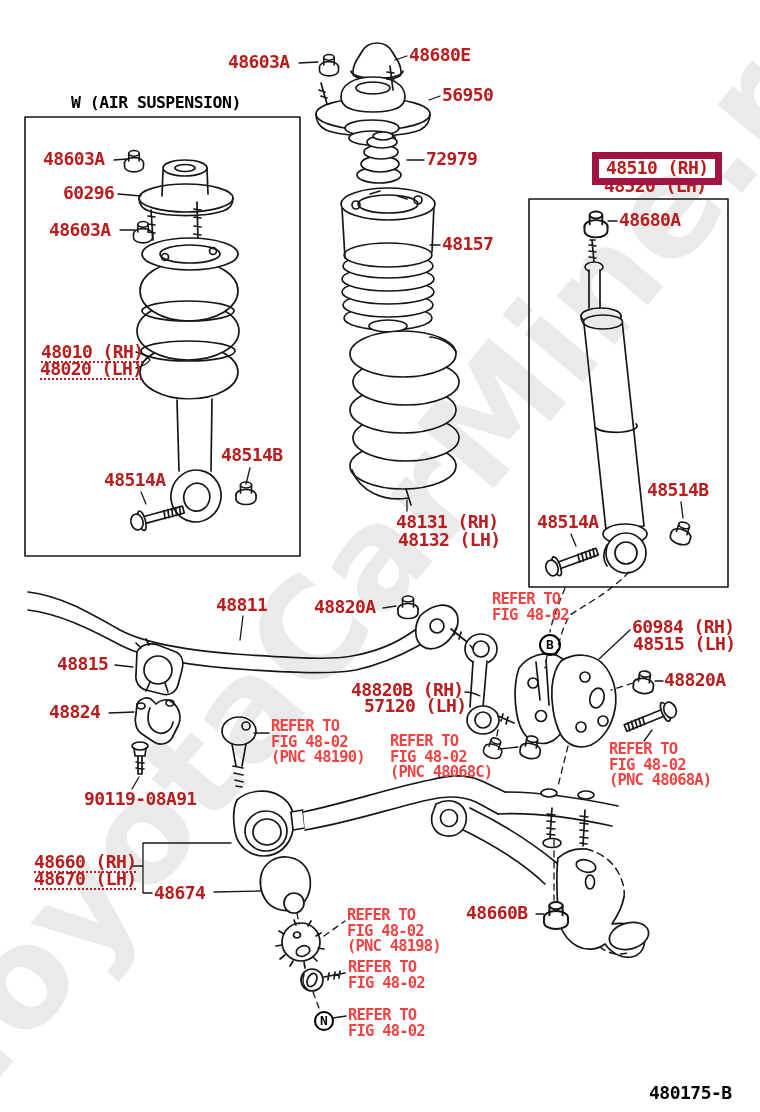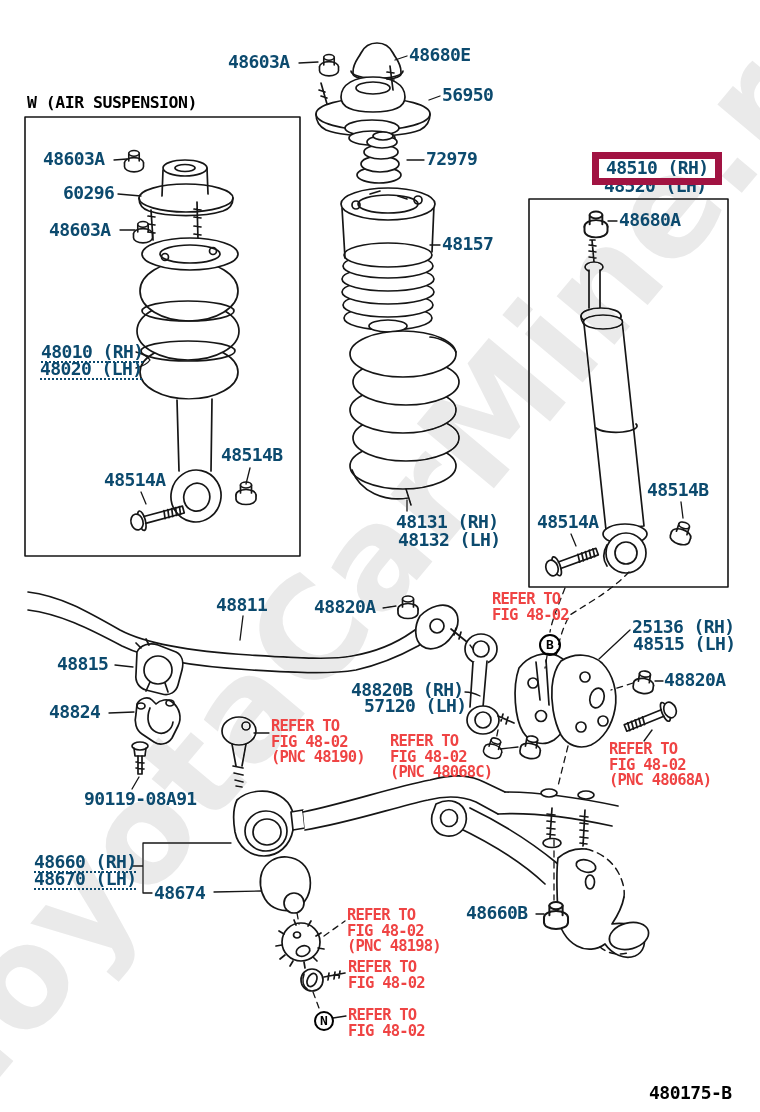--- a/index.html
+++ b/index.html
@@ -2,24 +2,24 @@
 <html><head>
 <meta charset="utf-8">
 <style>
   html,body{margin:0;padding:0;background:#fff;}
   #stage{position:relative;width:760px;height:1112px;background:#ffffff;overflow:hidden;
          font-family:"DejaVu Sans Mono",monospace;}
   #artwork{position:absolute;left:0;top:0;z-index:1;}
   #watermark{position:absolute;left:-340px;top:470px;width:1460px;text-align:center;
              transform:rotate(-50deg);font:700 138px/1 "DejaVu Sans",sans-serif;
              color:#eaeaea;letter-spacing:2px;z-index:2;mix-blend-mode:darken;pointer-events:none;}
-  .pn{position:absolute;font:700 18px/20px "DejaVu Sans Mono",monospace;color:#0c4a6e;
+  .pn{position:absolute;font:700 18px/20px "DejaVu Sans Mono",monospace;color:#b91c1c;
       white-space:nowrap;letter-spacing:-0.6px;z-index:4;}
   .sec{position:absolute;font:700 16.5px/18px "DejaVu Sans Mono",monospace;color:#000;
-      white-space:nowrap;letter-spacing:-0.5px;z-index:4;}
+      white-space:nowrap;letter-spacing:-0.5px;z-index:4;margin-left:44px;}
   .refer{position:absolute;font:700 15.5px/15.5px "DejaVu Sans Mono",monospace;color:#ef4444;
       white-space:nowrap;letter-spacing:-0.8px;z-index:4;}
   .refer span{display:block;}
   .du{text-decoration:underline dotted 2px;text-underline-offset:3px;}
   .marker{position:absolute;width:18px;height:18px;border:2px solid #000;border-radius:50%;
       font:700 13px/17px "DejaVu Sans Mono",monospace;text-align:center;color:#000;z-index:4;}
   #hlbox{position:absolute;left:592px;top:152px;width:116px;height:19px;
       border:7px solid #a11342;z-index:3;}
   #t48520{z-index:2;}
   #t48510{z-index:5;}
@@ -357,21 +357,21 @@
 <div class="pn" style="left:619px;top:210px">48680A</div>
 <div class="pn" style="left:647px;top:480px">48514B</div>
 <div class="pn" style="left:537px;top:512px">48514A</div>
 <div class="pn" style="left:216px;top:595px">48811</div>
 <div class="pn" style="left:314px;top:597px">48820A</div>
 <div class="pn" style="left:57px;top:654px">48815</div>
 <div class="pn" style="left:49px;top:702px">48824</div>
 <div class="pn" style="left:84px;top:789px">90119-08A91</div>
 <div class="pn" style="left:351px;top:680px">48820B (RH)</div>
 <div class="pn" style="left:364px;top:696px">57120 (LH)</div>
-<div class="pn" style="left:632px;top:617px">25136 (RH)</div>
+<div class="pn" style="left:632px;top:617px">60984 (RH)</div>
 <div class="pn" style="left:633px;top:634px">48515 (LH)</div>
 <div class="pn" style="left:664px;top:670px">48820A</div>
 <div class="pn du" style="left:34px;top:852px">48660 (RH)</div>
 <div class="pn du" style="left:34px;top:869px">48670 (LH)</div>
 <div class="pn" style="left:154px;top:883px">48674</div>
 <div class="pn" style="left:466px;top:903px">48660B</div>
 
 <div class="refer" style="left:492px;top:592px">
   <span>REFER TO</span>
   <span>FIG 48-02</span>

